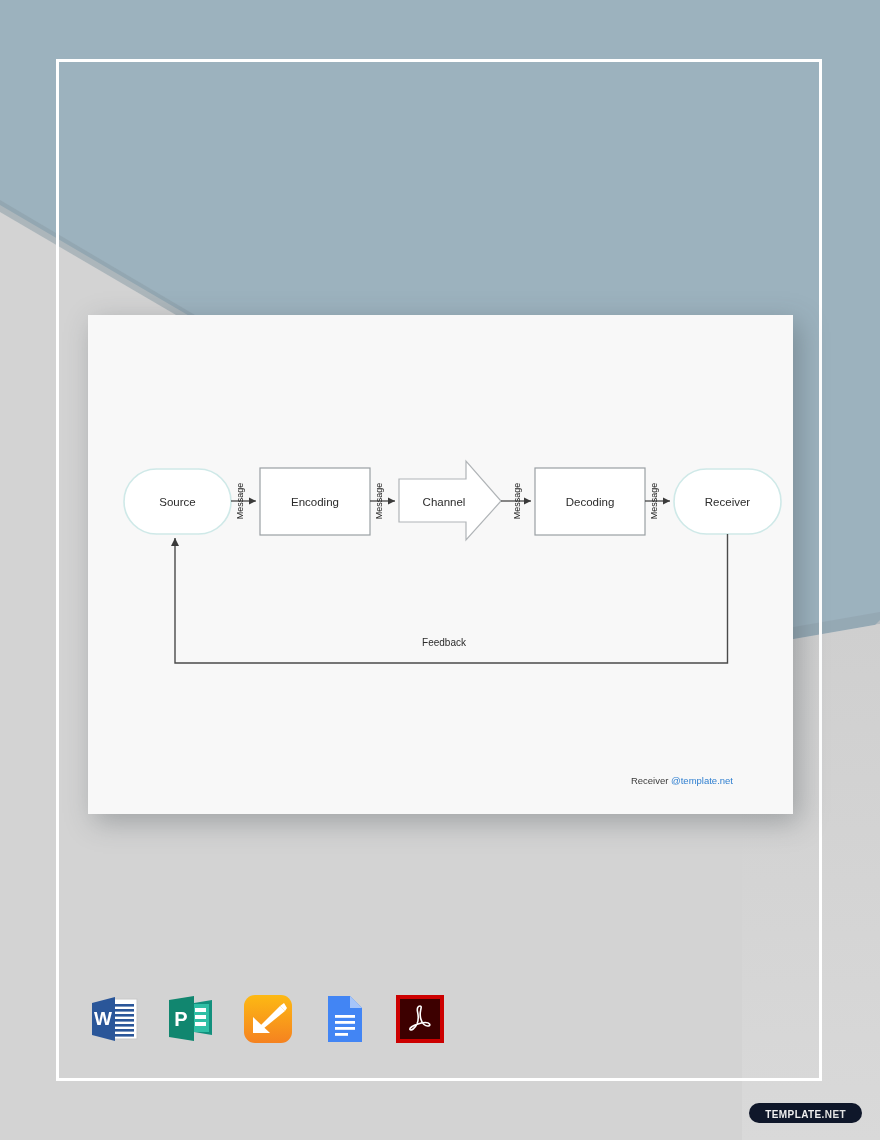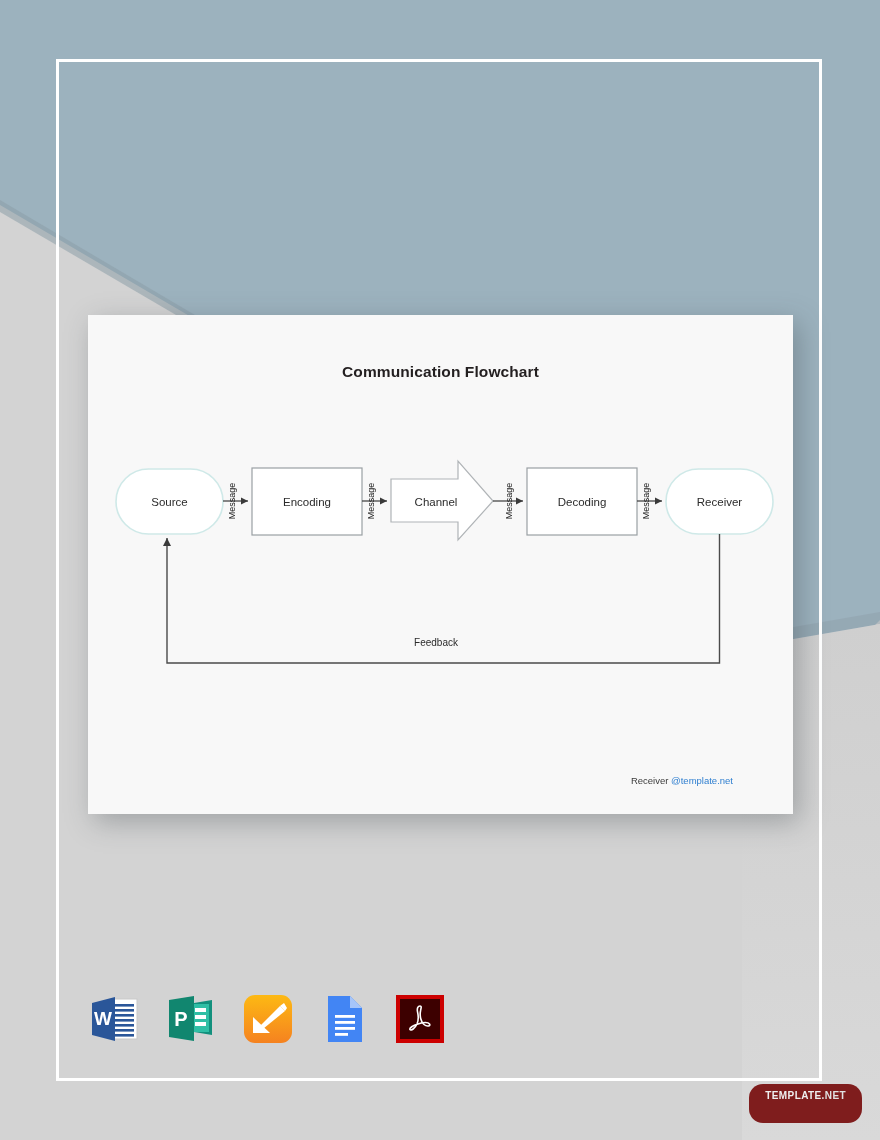--- a/index.html
+++ b/index.html
@@ -66,21 +66,21 @@
     text-align: center;
     font-size: 15.5px;
     font-weight: bold;
     color: #231f20;
     letter-spacing: 0.1px;
   }
 
   
   .diagram {
     position: absolute;
-    left: 4px;
+    left: 12px;
     top: 0;
     width: 741px;
     height: 499px;
   }
   .diagram svg { display: block; }
 
   .node-label {
     font-family: "Liberation Sans", sans-serif;
     font-size: 11.5px;
     fill: #2b2b2b;
@@ -120,24 +120,24 @@
     height: 56px;
     position: relative;
   }
   .fmt-icon svg { display: block; }
 
   
   .watermark {
     position: absolute;
     right: 18px;
     bottom: 17px;
-    background: #7f1d1d;
+    background: #0f172a;
     color: #efefef;
     border-radius: 14px;
-    padding: 6px 16px 22px 16px;
+    padding: 6px 16px 3px 16px;
     font-size: 10px;
     font-weight: bold;
     letter-spacing: 0.4px;
     white-space: nowrap;
   }
   .watermark .dim { color: #e2e2e2; font-weight: bold; }
 </style>
 </head>
 <body>
 
@@ -159,21 +159,20 @@
         </linearGradient>
       </defs>
       <polygon points="742,648 880,624 880,1140 742,1140" fill="url(#grayGrad)"></polygon>
     </svg>
   </div>
 
   <div class="frame"></div>
 
   <div class="doc-card">
 
-    <div class="doc-title">Communication Flowchart</div>
 
     <div class="diagram">
       <svg width="705" height="499" viewBox="0 0 705 499">
         <defs>
           <marker id="arrowRight" markerWidth="7" markerHeight="7" refX="6" refY="3" orient="auto" markerUnits="strokeWidth">
             <path d="M0,0 L6,3 L0,6 z" fill="#3a3a3a"></path>
           </marker>
           <marker id="arrowUp" markerWidth="7" markerHeight="7" refX="6" refY="3" orient="auto" markerUnits="strokeWidth">
             <path d="M0,0 L6,3 L0,6 z" fill="#3a3a3a"></path>
           </marker>

